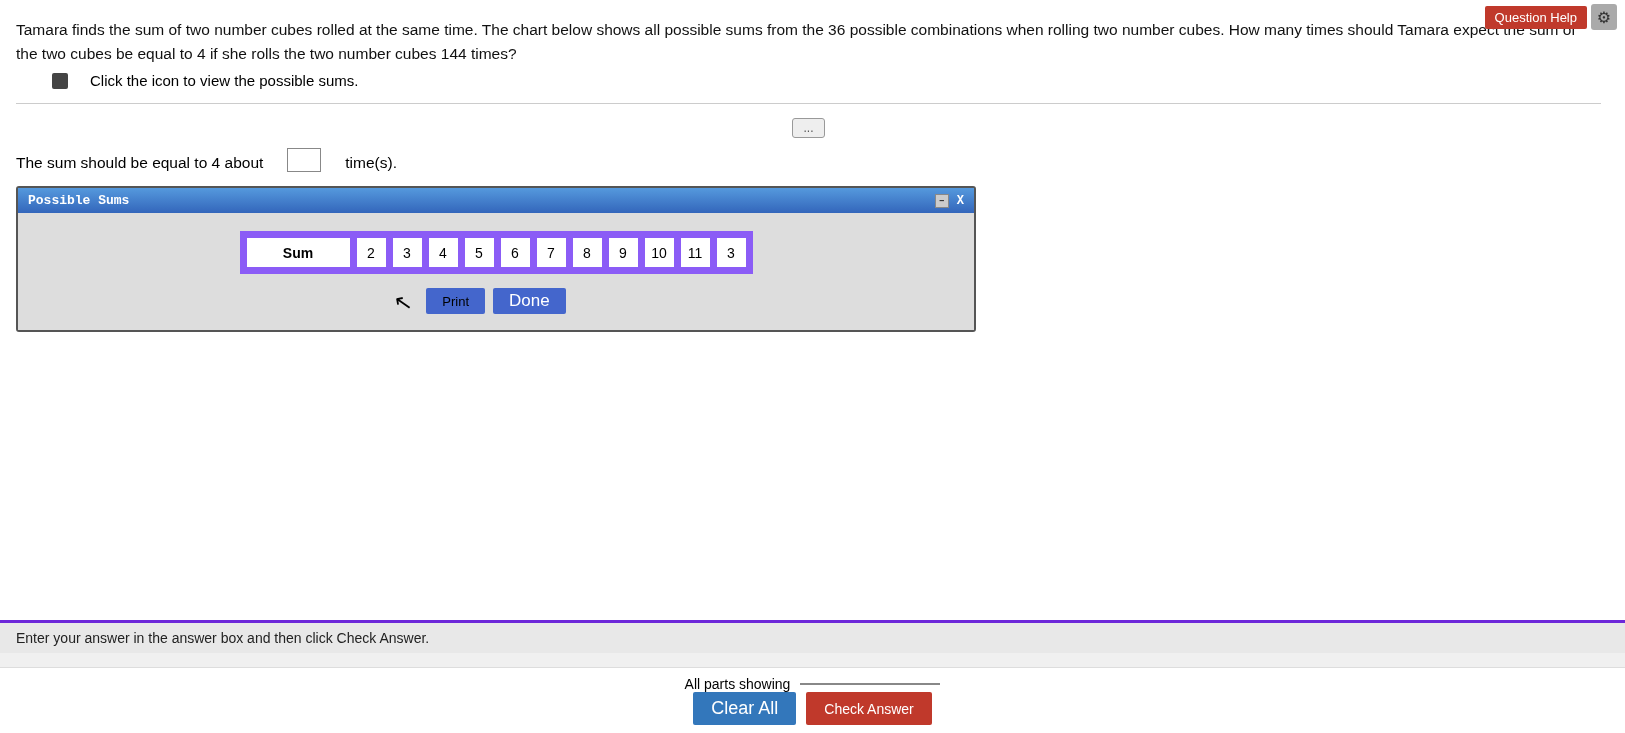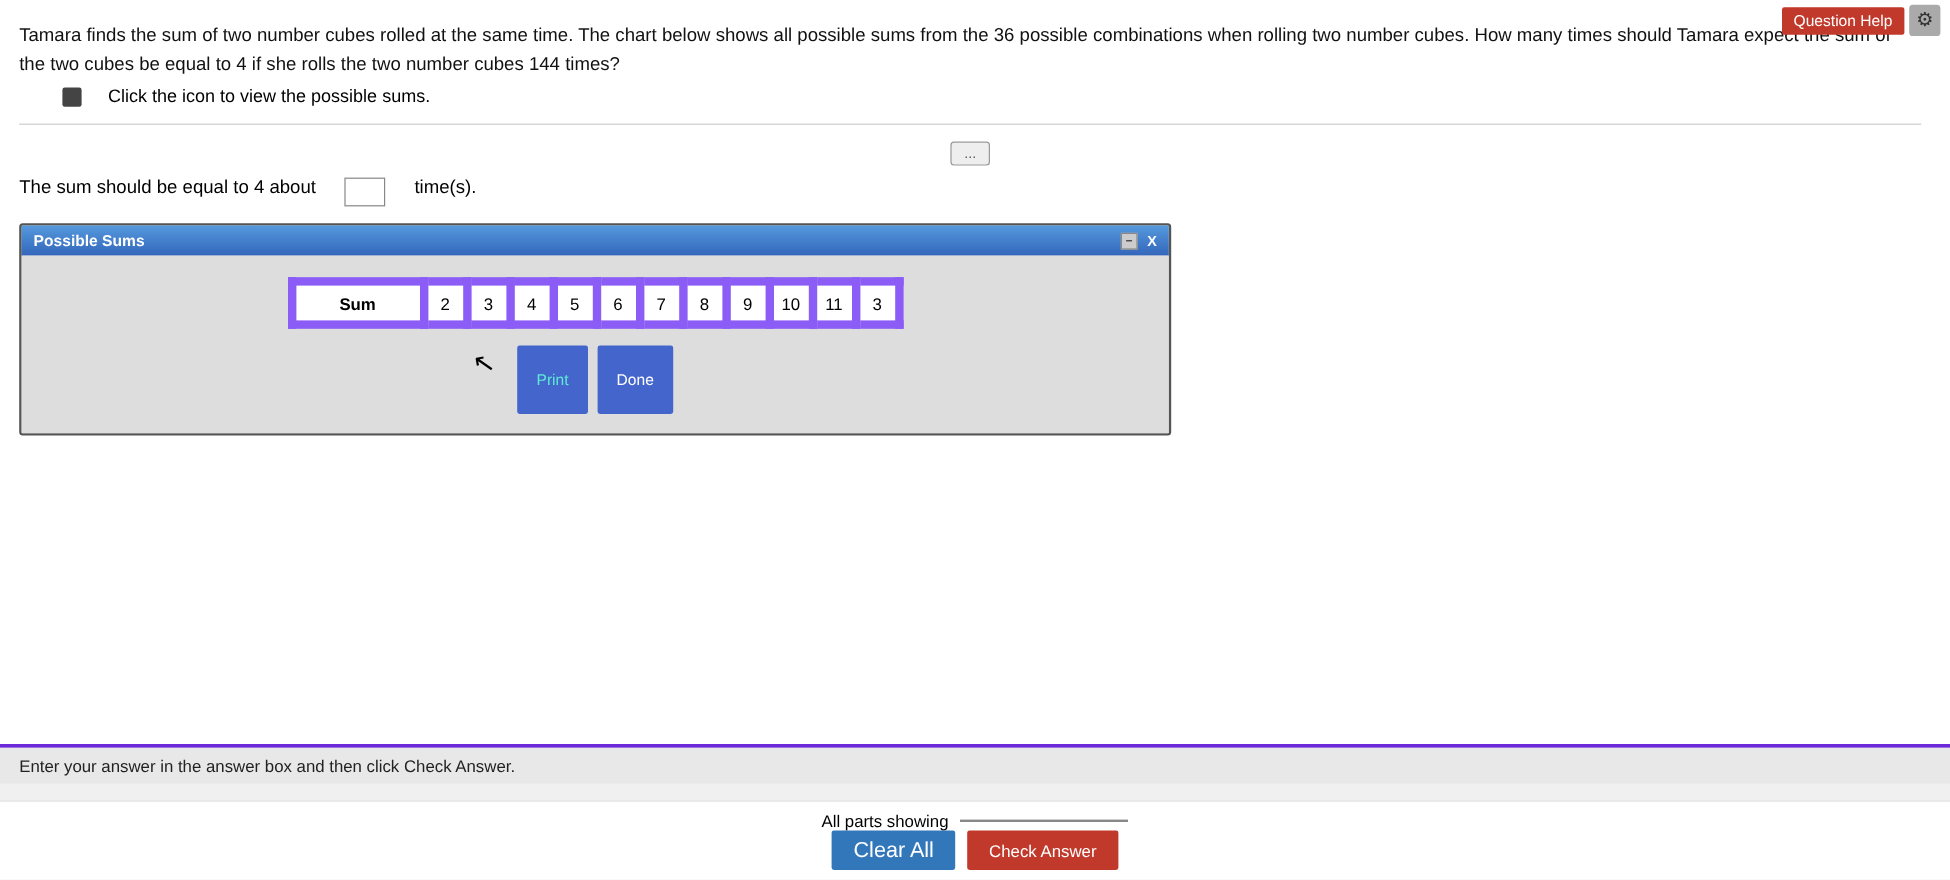--- a/index.html
+++ b/index.html
@@ -94,21 +94,21 @@
       padding: 2px 10px;
       font-size: 12px;
       color: #555;
       background: #eee;
     }
 
     .answer-row {
       font-size: 15.5px;
       margin-bottom: 14px;
       display: flex;
-      align-items: flex-start;
+      align-items: flex-end;
       gap: 24px;
     }
     .answer-input {
       width: 34px;
       height: 24px;
       border: 1px solid #888;
       text-align: center;
       font-size: 14px;
     }
 
@@ -124,20 +124,21 @@
     }
     .dialog-titlebar {
       background: linear-gradient(to bottom, #5599dd, #3366bb);
       color: white;
       font-size: 14px;
       font-weight: bold;
       padding: 5px 10px;
       display: flex;
       align-items: center;
       justify-content: space-between;
+      font-family: Liberation Mono, monospace;
     }
     .dialog-titlebar-title {
       font-size: 13px;
       font-weight: bold;
     }
     .dialog-controls {
       display: flex;
       align-items: center;
       gap: 6px;
     }
@@ -192,33 +193,33 @@
     }
 
     .dialog-buttons {
       display: flex;
       justify-content: center;
       gap: 8px;
       margin-top: 14px;
     }
     .print-btn {
       background: #4466cc;
-      color: #5eead4;
+      color: #000000;
       border: none;
       padding: 5px 16px;
       font-size: 13px;
       cursor: pointer;
       border-radius: 2px;
     }
     .done-btn {
       background: #4466cc;
       color: white;
       border: none;
-      padding: 21px 16px;
-      font-size: 13px;
+      padding: 3px 16px;
+      font-size: 17px;
       cursor: pointer;
       border-radius: 2px;
     }
 
     
     .footer-hint {
       background: #e8e8e8;
       border-top: 3px solid #6d28d9;
       padding: 7px 16px;
       font-size: 14px;

